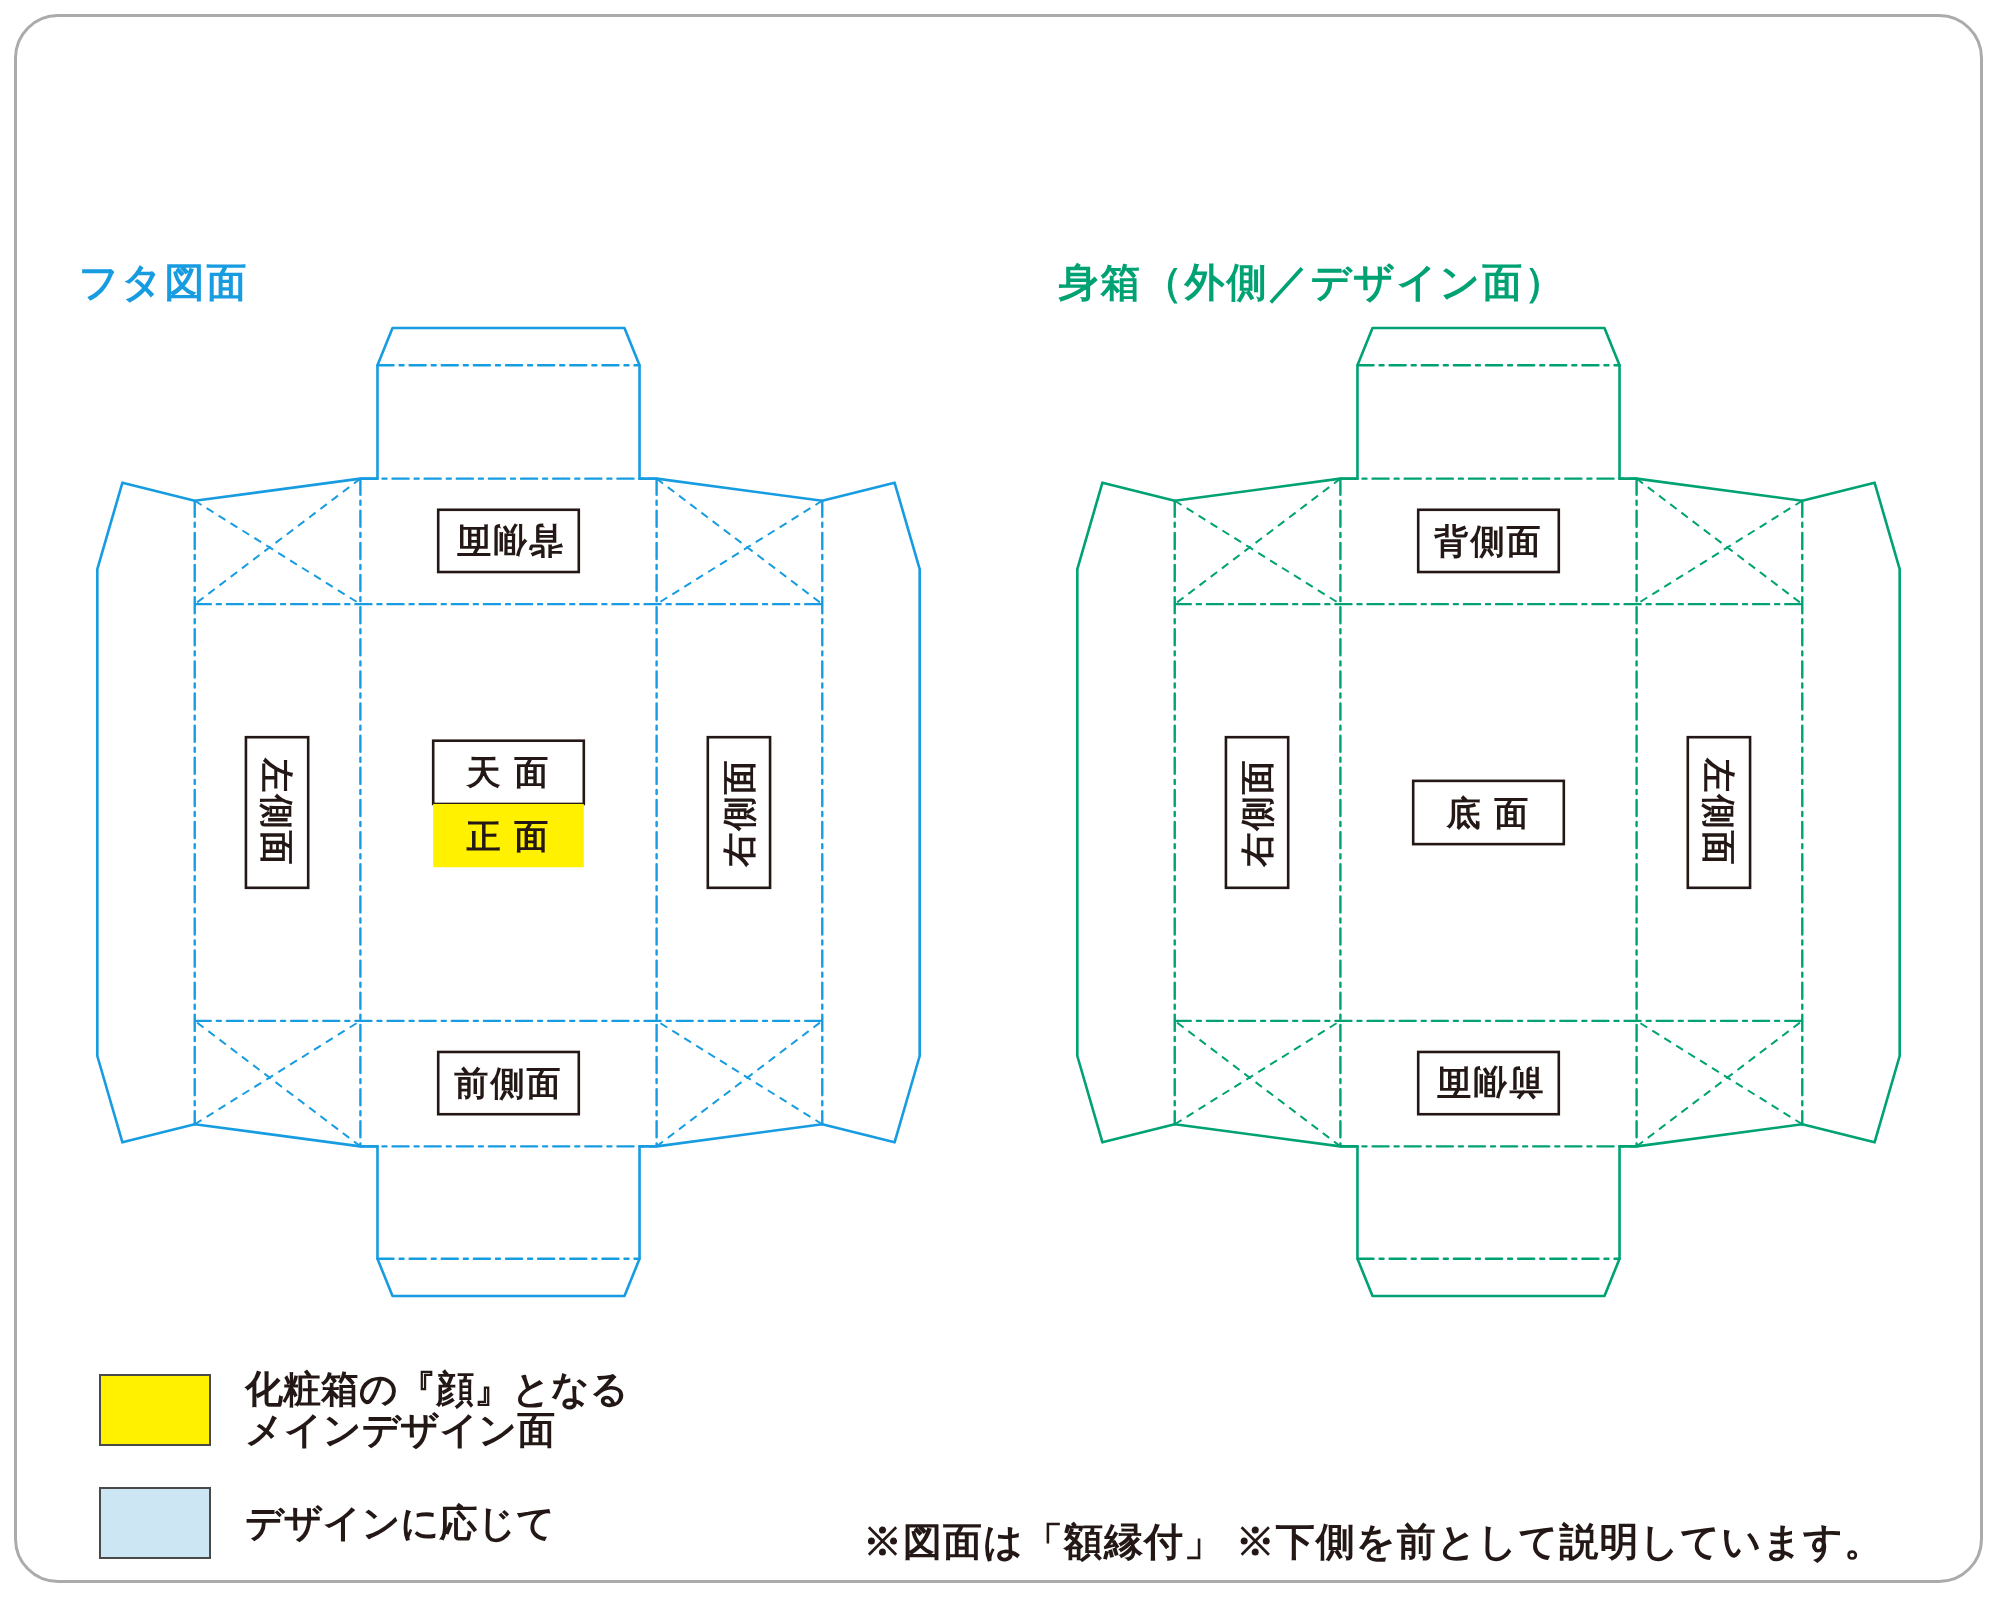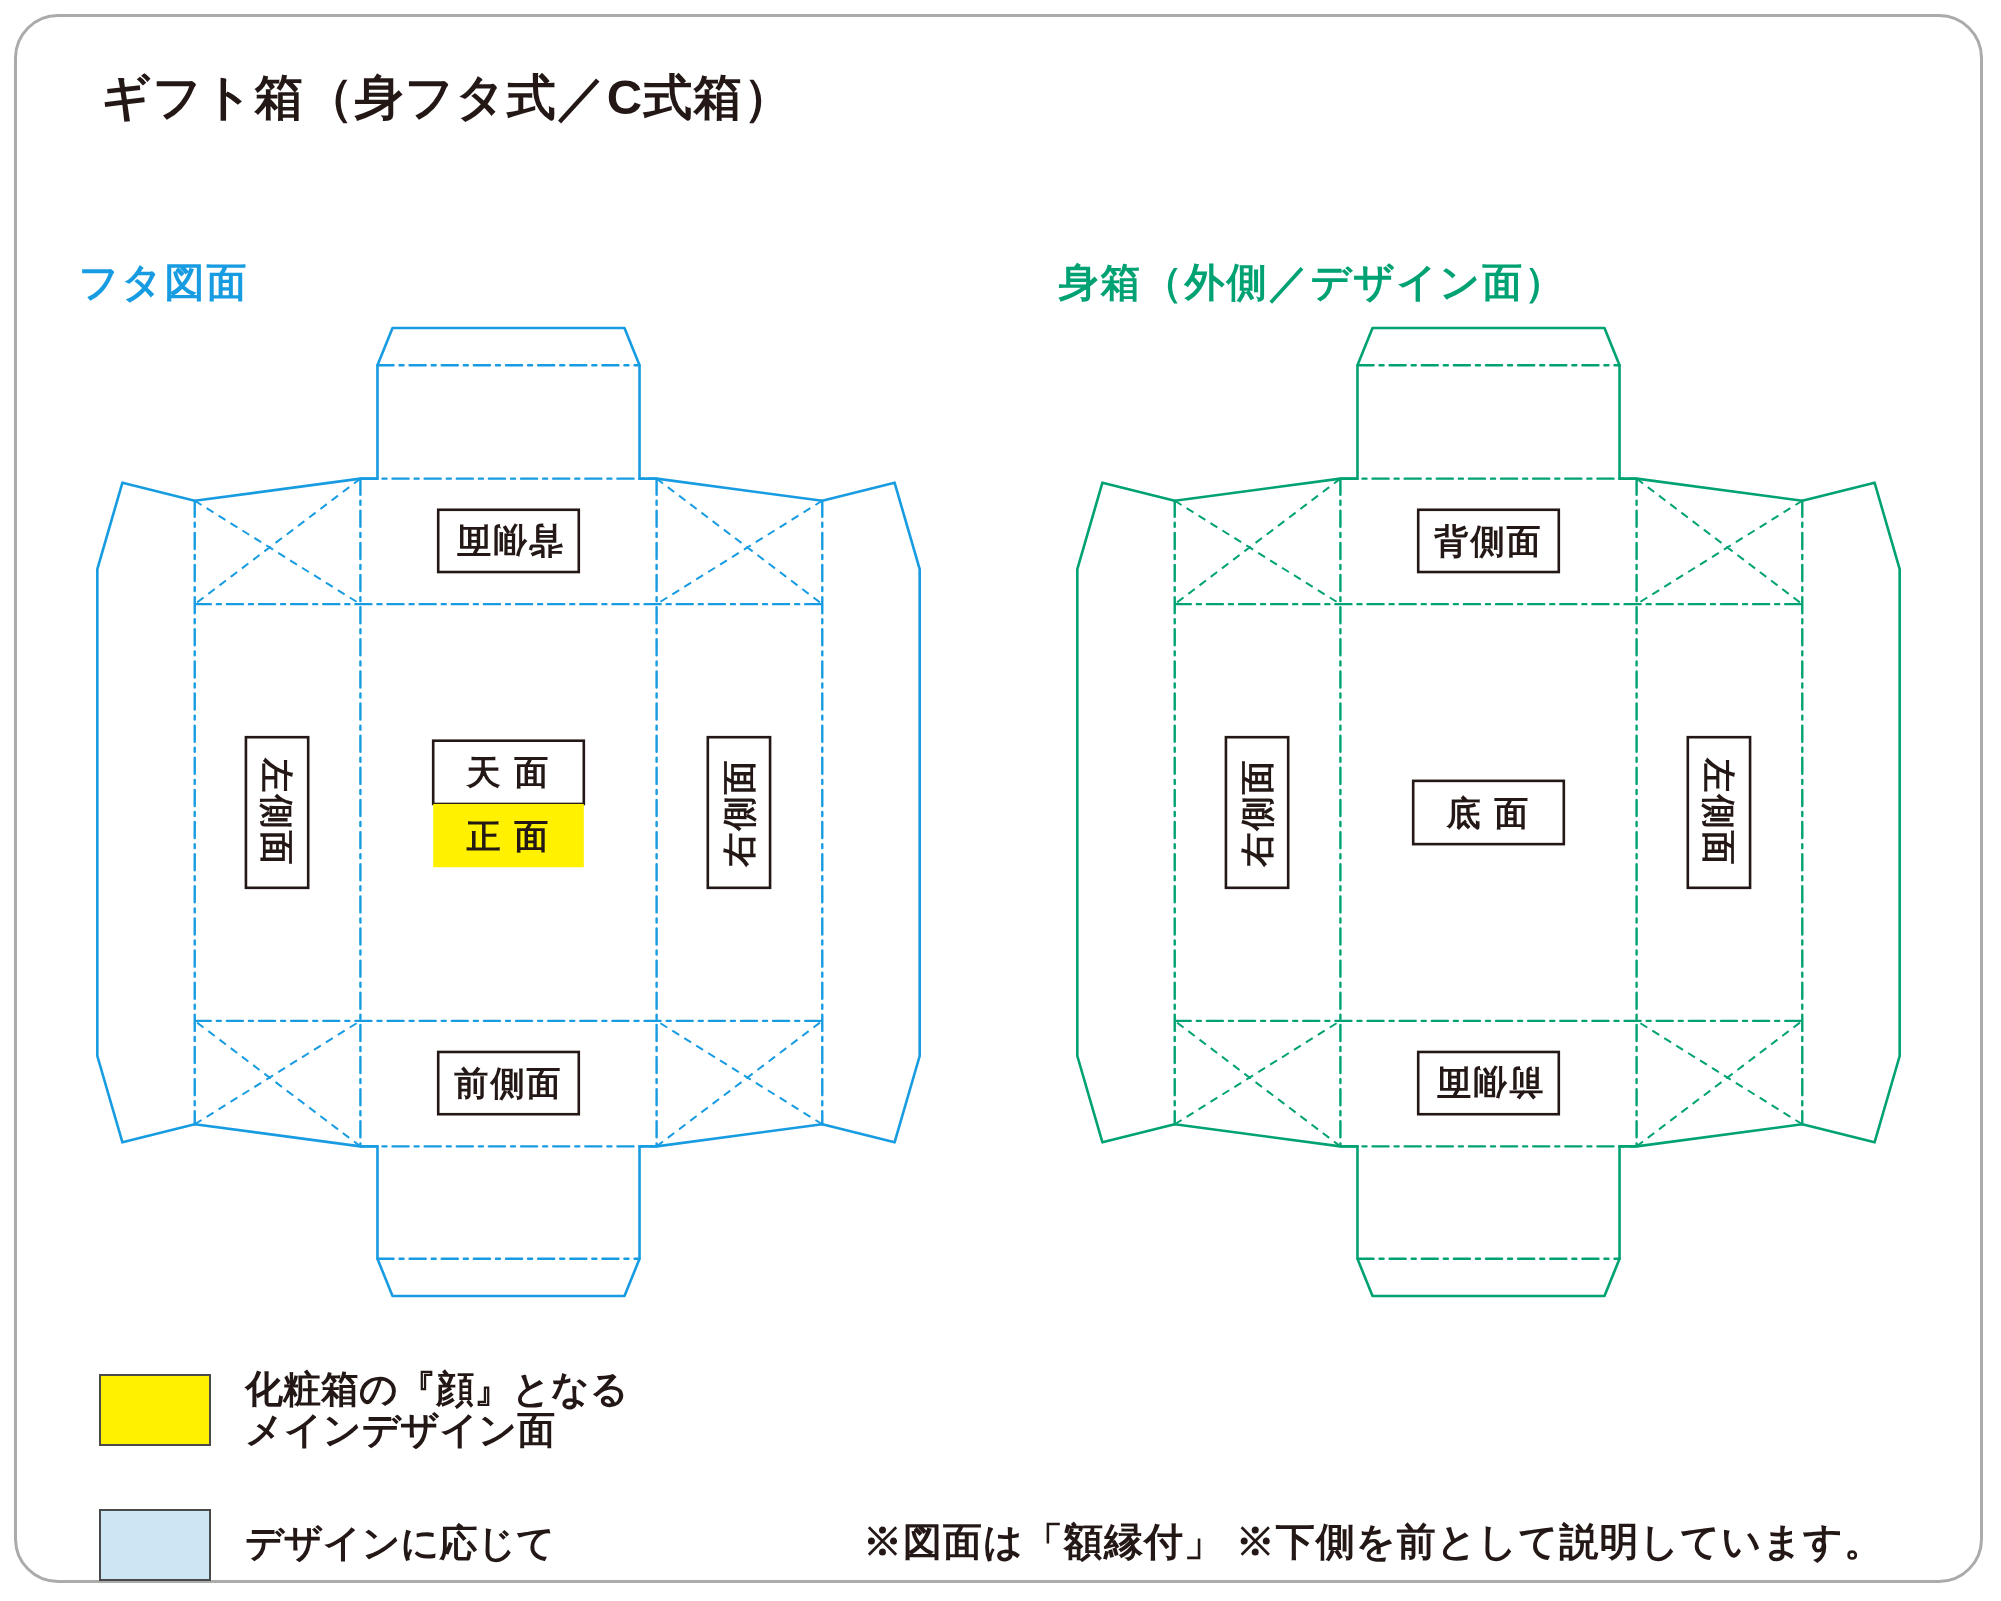--- a/index.html
+++ b/index.html
@@ -29,34 +29,33 @@
   .fold{fill:none;stroke:var(--c);stroke-width:2.4;stroke-dasharray:16 6 4 6;stroke-linecap:round;}
   .diagline{fill:none;stroke:var(--c);stroke-width:2;stroke-dasharray:8 6;}
   .lbox{fill:#ffffff;stroke:#231815;stroke-width:2.6;}
   .lbox-hl{fill:var(--hl);stroke:none;}
   text.lbl{
     font-size:34px;font-weight:bold;fill:#231815;text-anchor:middle;
     font-family:"Liberation Sans",sans-serif;letter-spacing:2px;
   }
   .footer-legend{position:absolute;left:82px;top:1352px;}
   .legend-item{display:flex;align-items:center;gap:34px;}
-  .legend-item + .legend-item{margin-top:58px;font-family:Liberation Mono, monospace;}
+  .legend-item + .legend-item{margin-top:36px;}
   .swatch{display:inline-block;width:112px;height:72px;border:2px solid #4a4a4a;box-sizing:border-box;}
   .legend-text{font-size:38px;font-weight:bold;line-height:41px;text-align:left;}
   .footnote{
     position:absolute;right:96px;top:1498px;
     font-size:39px;font-weight:bold;letter-spacing:1px;
   }
 </style>
 </head>
 <body>
 
 <div class="card">
 
-  <h1 class="page-title">ギフト箱（身フタ式／C式箱）</h1>
 
   <div class="diagrams">
 
     <section class="diag" style="--c: #189ce1; --hl: #fff100;">
       <h2 class="diag-heading">フタ図面</h2>
       <svg width="845" height="984" viewBox="0 0 841 980">
         <g>
           <path class="cut" d="M290,158 V45 L305,8 H536 L551,45 V158"></path>
           <path class="cut" d="M273,158 H290 M551,158 H568
                                M273,158 L108,180 L36,162 L11,248 V733 L36,819 L108,801 L273,823

